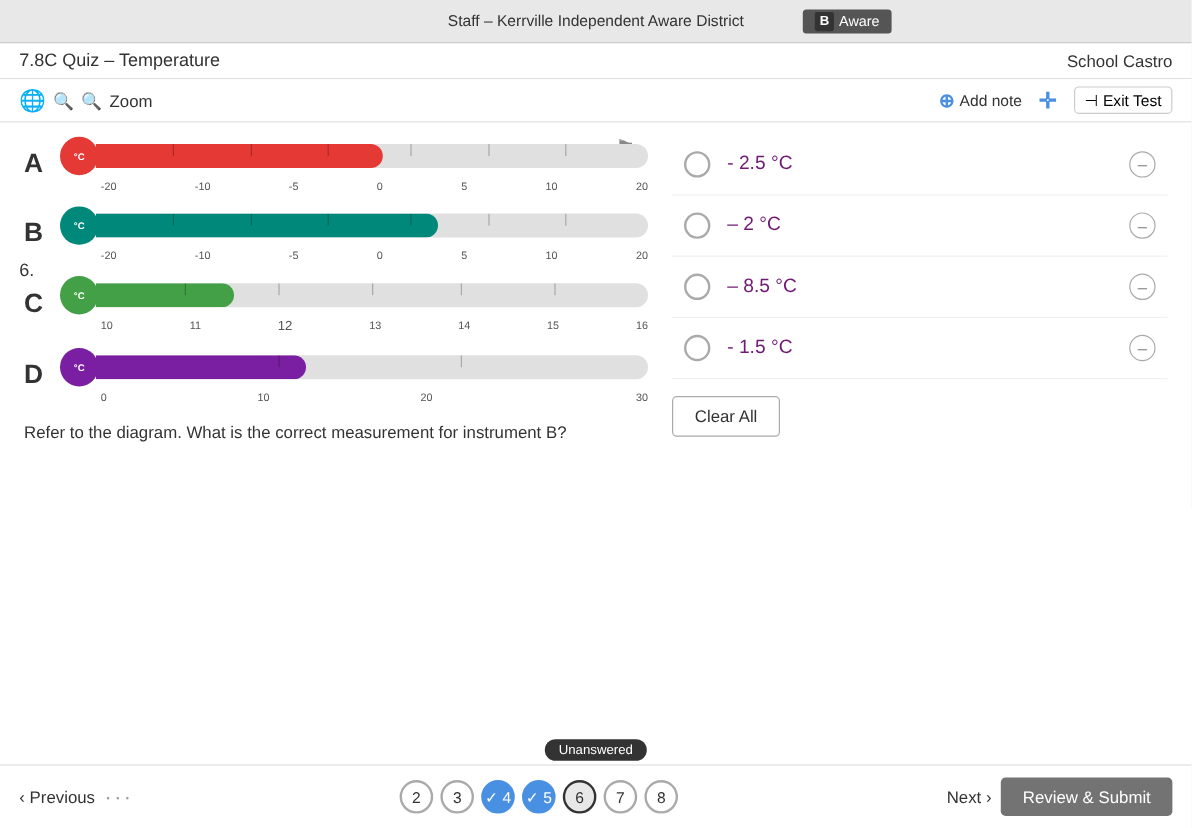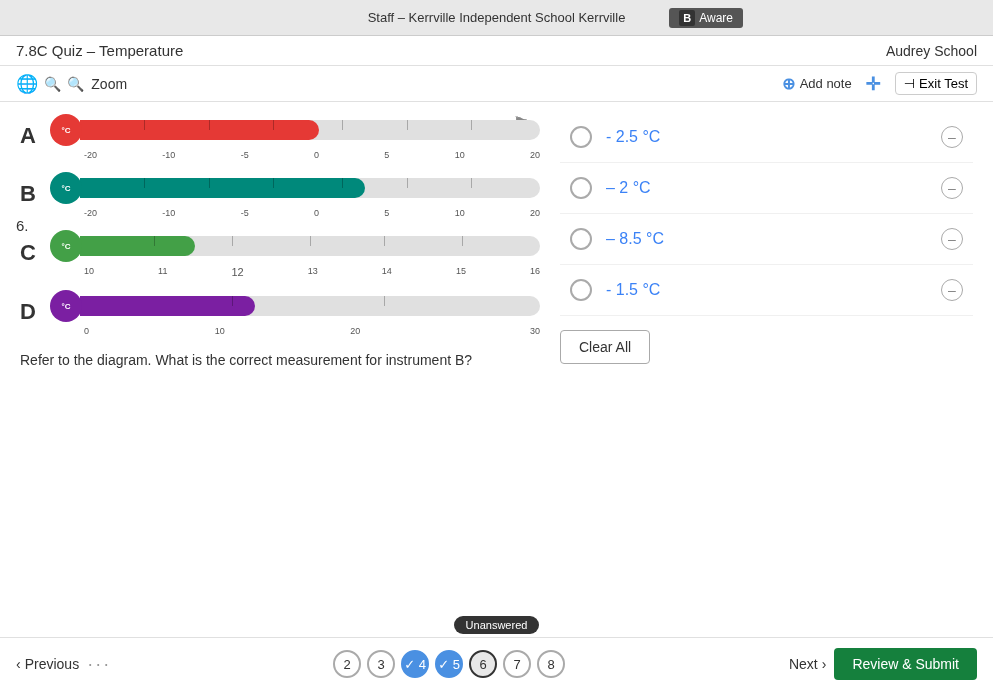--- a/index.html
+++ b/index.html
@@ -229,21 +229,21 @@
       height: 22px;
       border-radius: 50%;
       border: 2px solid #aaa;
       display: flex;
       align-items: center;
       justify-content: center;
       flex-shrink: 0;
     }
     .answer-text {
       font-size: 16px;
-      color: #3b82f6;
+      color: #701a75;
     }
     .minus-btn {
       width: 22px;
       height: 22px;
       border-radius: 50%;
       border: 1.5px solid #aaa;
       display: flex;
       align-items: center;
       justify-content: center;
       color: #888;
@@ -333,52 +333,52 @@
       display: flex;
       align-items: center;
       gap: 4px;
       font-size: 14px;
       cursor: pointer;
       border: none;
       background: none;
       color: #333;
     }
     .review-btn {
-      background: #15803d;
+      background: #737373;
       color: white;
       border: none;
       border-radius: 4px;
       padding: 8px 18px;
       font-size: 14px;
       cursor: pointer;
       font-weight: 500;
     }
 
     
     .thermo-a .thermo-bulb { background: #e53935; }
     .thermo-b .thermo-bulb { background: #00897b; }
     .thermo-c .thermo-bulb { background: #43a047; }
     .thermo-d .thermo-bulb { background: #7b1fa2; }
   </style>
 </head>
 <body>
 
 <div class="browser-bar">
-  <span class="browser-bar-title">Staff – Kerrville Independent School Kerrville</span>
+  <span class="browser-bar-title">Staff – Kerrville Independent Aware District</span>
   <div class="browser-aware">
     <span class="b-icon">B</span>
     <span>Aware</span>
   </div>
 </div>
 
 <div class="app">
 
   <div class="top-bar">
     <span class="quiz-title">7.8C Quiz – Temperature</span>
-    <span class="user-name">Audrey School</span>
+    <span class="user-name">School Castro</span>
   </div>
 
   <div class="second-bar">
     <div class="zoom-area">
       <span style="font-size:18px;color:#555;">🌐</span>
       <span style="font-size:14px;color:#555;">🔍</span>
       <span style="font-size:14px;color:#555;">🔍</span>
       <span class="zoom-label">Zoom</span>
     </div>
     <div class="toolbar-right">

